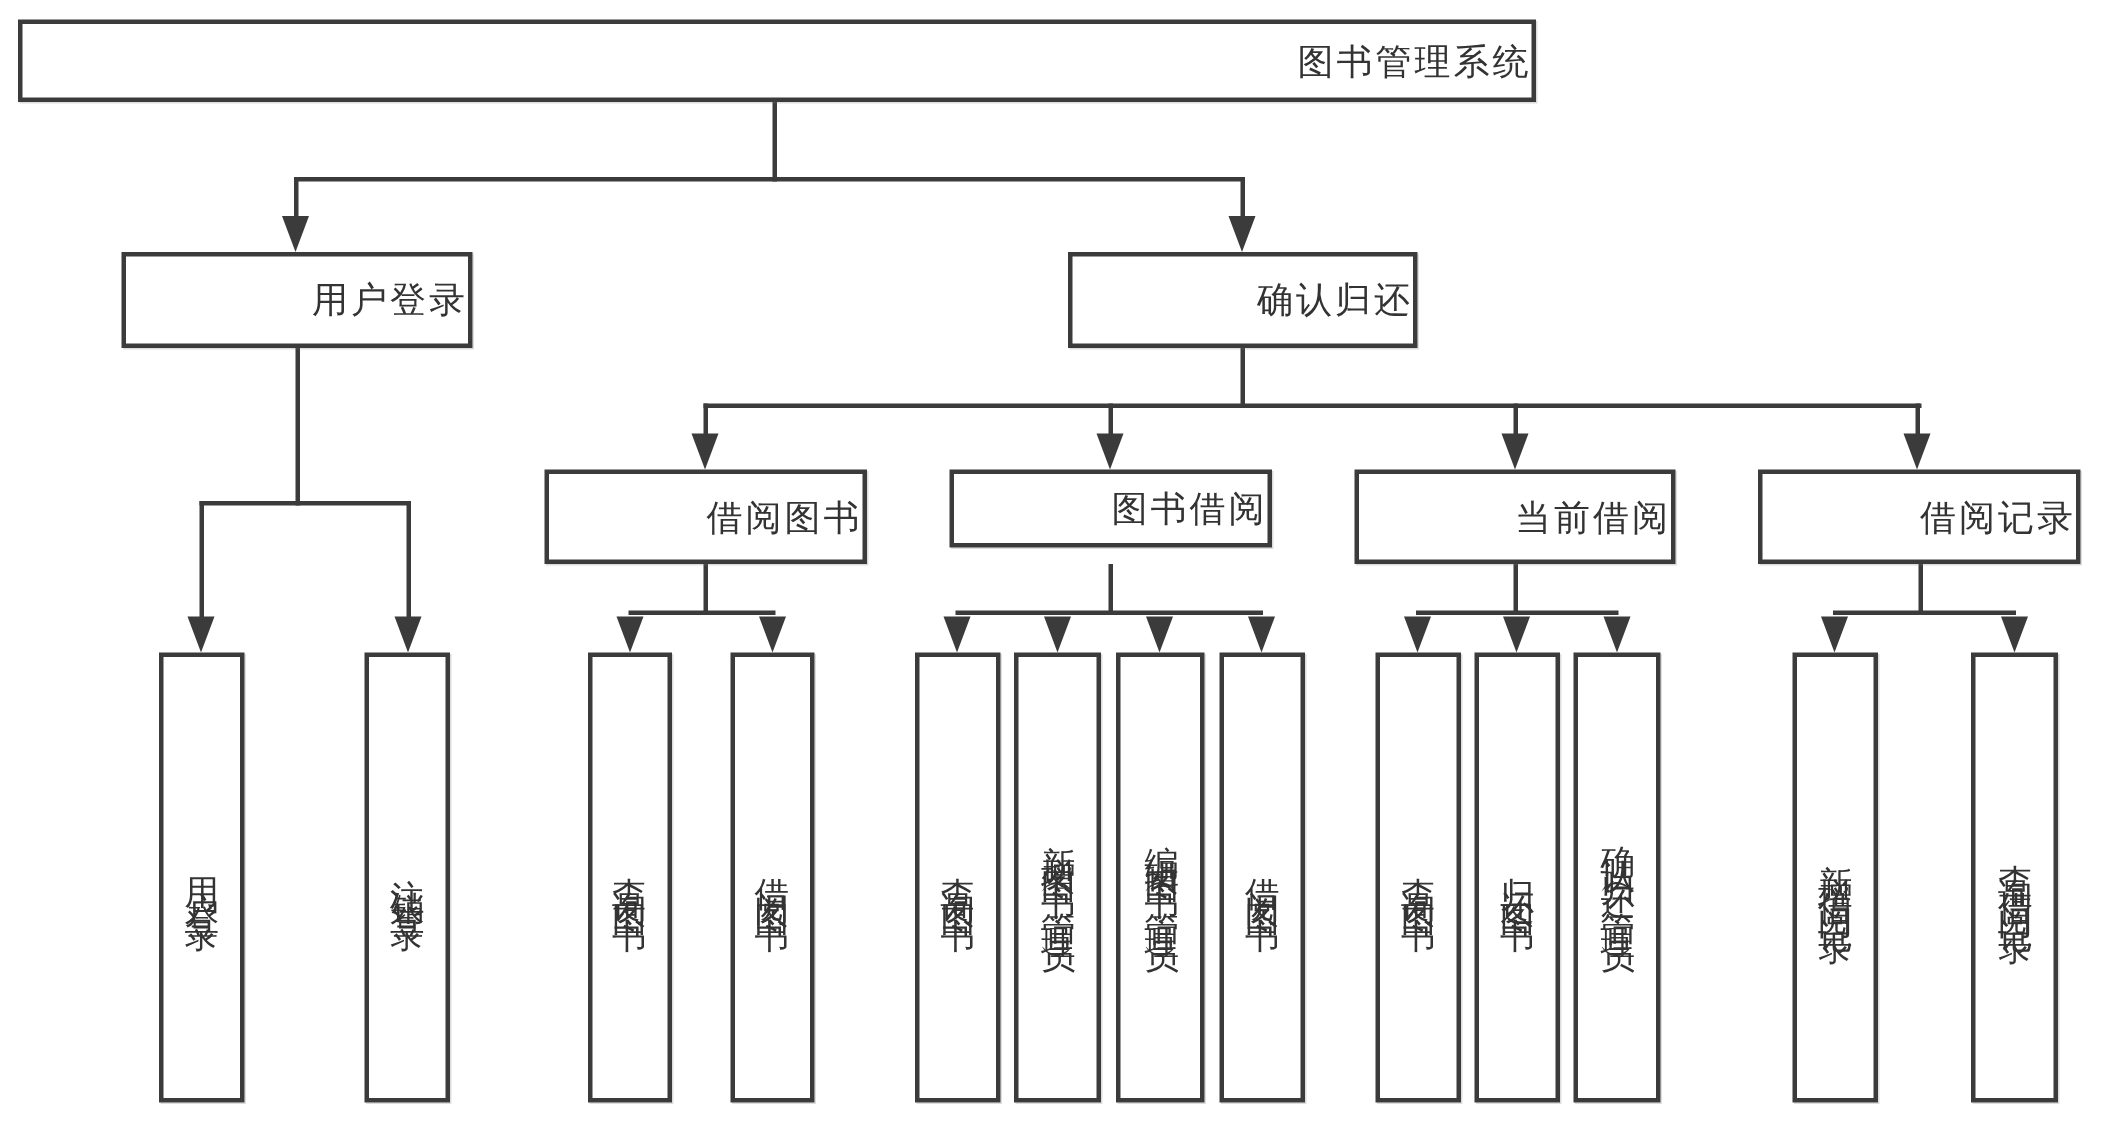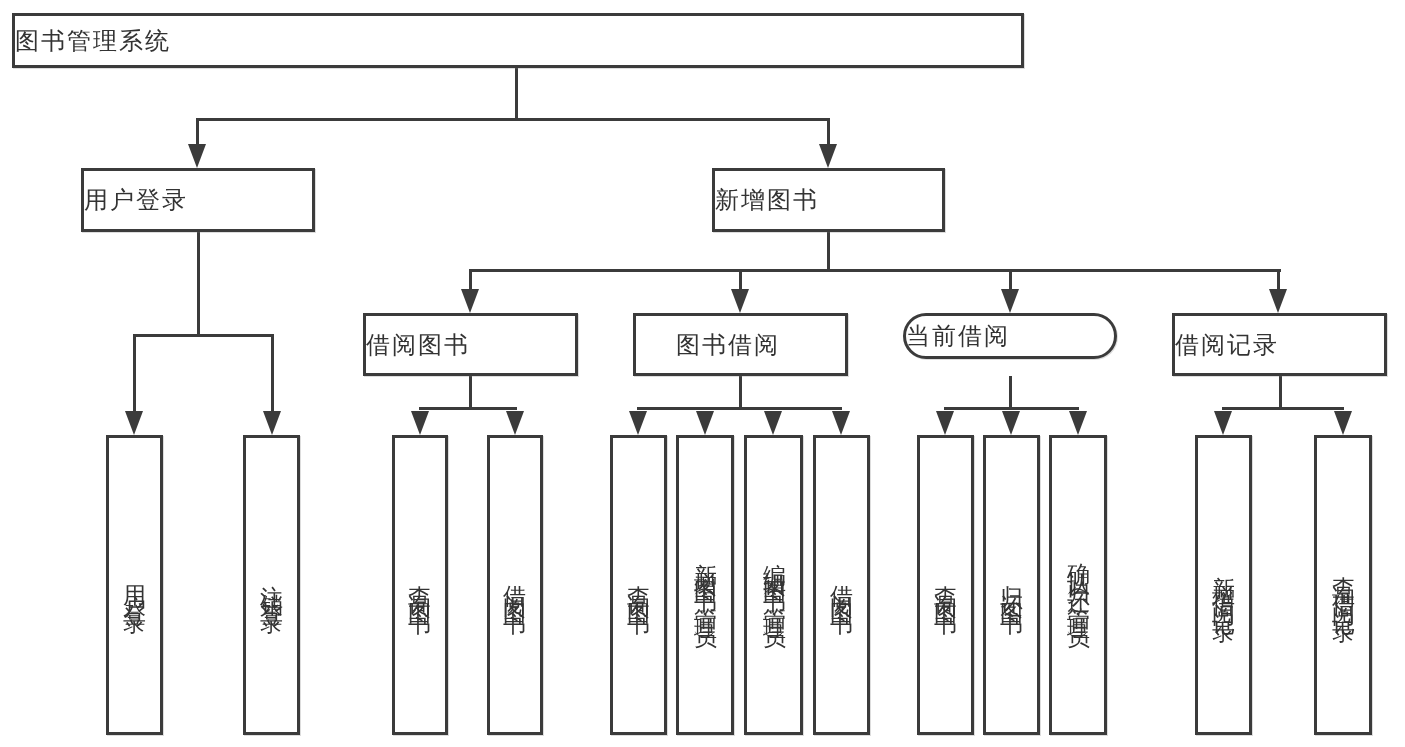--- a/index.html
+++ b/index.html
@@ -15,21 +15,21 @@
     position:relative;
     width:1405px;height:747px;
     background:var(--bg);
     overflow:hidden;
   }
   
   .hbox{
     position:absolute;
     background:#fff;
     border:3px solid var(--line);
-    display:flex;align-items:center;justify-content:flex-start;
+    display:flex;align-items:center;justify-content:flex-end;
     font-size:24px;letter-spacing:2px;color:var(--text);
     z-index:2;
     box-shadow:1px 1px 0 rgba(120,120,120,.25);
   }
   
   .vbox{
     position:absolute;
     background:#fff;
     border:3px solid var(--line);
     writing-mode:vertical-rl;
@@ -78,21 +78,21 @@
   <div class="hline" style="left:196px;top:118px;width:634px;"></div>
   <div class="vline" style="left:196px;top:118px;height:30px;"></div>
   <div class="arrowhead" style="left:188px;top:144px;"></div>
   <div class="vline" style="left:827px;top:118px;height:30px;"></div>
   <div class="arrowhead" style="left:819px;top:144px;"></div>
 
   <div class="hbox" style="left:81px;top:168px;width:234px;height:64px;">
     <span>用户登录</span>
   </div>
   <div class="hbox" style="left:712px;top:168px;width:233px;height:64px;">
-    <span>新增图书</span>
+    <span>确认归还</span>
   </div>
 
   <div class="vline" style="left:197px;top:232px;height:105px;"></div>
   <div class="hline" style="left:133px;top:334px;width:141px;"></div>
   <div class="vline" style="left:133px;top:334px;height:79px;"></div>
   <div class="arrowhead" style="left:125px;top:411px;"></div>
   <div class="vline" style="left:271px;top:334px;height:79px;"></div>
   <div class="arrowhead" style="left:263px;top:411px;"></div>
 
   <div class="vline" style="left:827px;top:232px;height:40px;"></div>
@@ -102,24 +102,24 @@
   <div class="vline" style="left:739px;top:269px;height:24px;"></div>
   <div class="arrowhead" style="left:731px;top:289px;"></div>
   <div class="vline" style="left:1009px;top:269px;height:24px;"></div>
   <div class="arrowhead" style="left:1001px;top:289px;"></div>
   <div class="vline" style="left:1277px;top:269px;height:24px;"></div>
   <div class="arrowhead" style="left:1269px;top:289px;"></div>
 
   <div class="hbox" style="left:363px;top:313px;width:215px;height:63px;">
     <span>借阅图书</span>
   </div>
-  <div class="hbox" style="left:633px;top:313px;width:215px;height:63px;padding-left:40px;">
+  <div class="hbox" style="left:633px;top:313px;width:215px;height:52px;padding-left:40px;">
     <span>图书借阅</span>
   </div>
-  <div class="hbox" style="left:903px;top:313px;width:214px;height:46px;border-radius:23px;">
+  <div class="hbox" style="left:903px;top:313px;width:214px;height:63px;">
     <span>当前借阅</span>
   </div>
   <div class="hbox" style="left:1172px;top:313px;width:215px;height:63px;">
     <span>借阅记录</span>
   </div>
 
   <div class="vline" style="left:469px;top:376px;height:34px;"></div>
   <div class="hline" style="left:419px;top:407px;width:98px;"></div>
   <div class="arrowhead" style="left:411px;top:411px;"></div>
   <div class="arrowhead" style="left:506px;top:411px;"></div>

